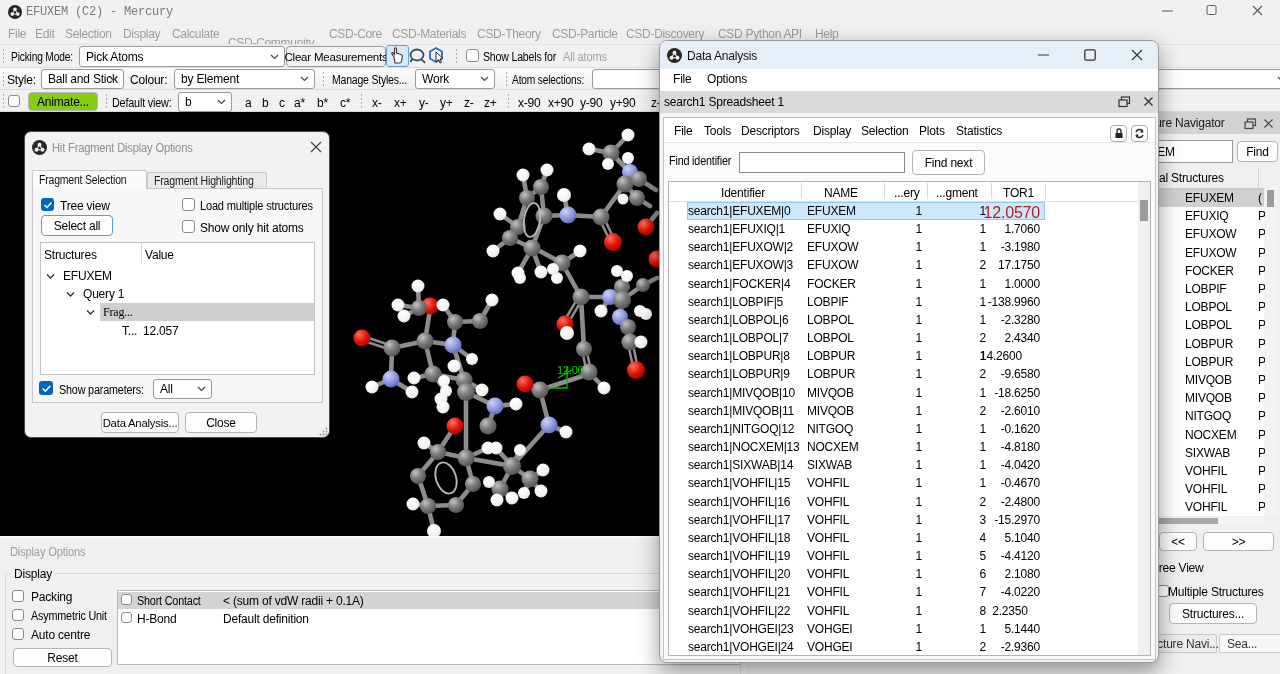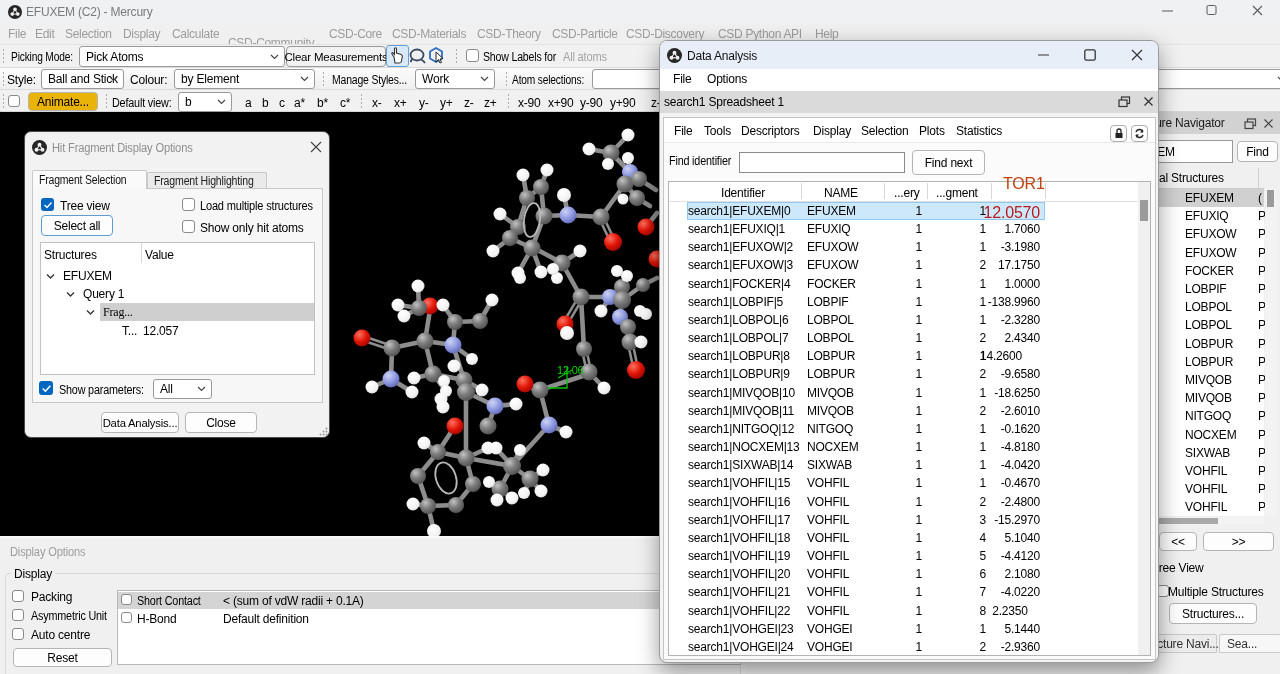--- a/index.html
+++ b/index.html
@@ -5,21 +5,21 @@
 
 </style></head><body>
 <div style="position:absolute;left:0;top:0;width:1280px;height:24px;background:#eff1f3"></div>
 <svg style="position:absolute;left:8px;top:5px" width="14" height="14" viewBox="0 0 20 20">
     <circle cx="10" cy="10" r="10" fill="#262626"></circle>
     <circle cx="10" cy="6.2" r="2.6" fill="#efefef"></circle>
     <circle cx="6" cy="13" r="2.6" fill="#efefef"></circle>
     <circle cx="14" cy="13" r="2.6" fill="#efefef"></circle>
     <path d="M10,6.2 L6,13 L14,13 Z" fill="none" stroke="#efefef" stroke-width="1.4"></path>
   </svg>
-<div style="position:absolute;left:26px;top:5px;font-size:12px;color:#7a7a7a;white-space:nowrap;">EFUXEM (C2) - Mercury</div>
+<div style="position:absolute;left:26px;top:5px;font-size:12px;color:#7a7a7a;white-space:nowrap;font-family:Liberation Mono, monospace;">EFUXEM (C2) - Mercury</div>
 <svg style="position:absolute;left:1155px;top:0" width="115" height="22" viewBox="0 0 115 22">
     <line x1="7" y1="11" x2="18" y2="11" stroke="#5a5a5a" stroke-width="1"></line>
     <rect x="52" y="5.5" width="9" height="9" rx="1.5" fill="none" stroke="#5a5a5a" stroke-width="1"></rect>
     <path d="M98,6 L107,15 M107,6 L98,15" stroke="#5a5a5a" stroke-width="1.1"></path>
   </svg>
 <div style="position:absolute;left:0;top:24px;width:1280px;height:20px;background:#f0f0f0"></div>
 <div style="position:absolute;left:8px;top:27px;font-size:12px;color:#9c9c9c;white-space:nowrap;letter-spacing:-0.3px">File</div>
 <div style="position:absolute;left:35px;top:27px;font-size:12px;color:#9c9c9c;white-space:nowrap;letter-spacing:-0.3px">Edit</div>
 <div style="position:absolute;left:65px;top:27px;font-size:12px;color:#9c9c9c;white-space:nowrap;letter-spacing:-0.3px">Selection</div>
 <div style="position:absolute;left:123px;top:27px;font-size:12px;color:#9c9c9c;white-space:nowrap;letter-spacing:-0.3px">Display</div>
@@ -85,21 +85,21 @@
 <div style="position:absolute;left:505px;top:71px;width:3px;height:16px;background-image:radial-gradient(circle, #adadad 1px, transparent 1.1px);background-size:3px 4px"></div>
 <div style="position:absolute;left:512px;top:73px;font-size:12px;color:#000;white-space:nowrap;transform:scaleX(0.85);transform-origin:left top;">Atom selections:</div>
 <div style="position:absolute;left:592px;top:69px;width:700px;height:20px;background:#fff;border:1px solid #999;border-radius:3px;box-sizing:border-box">
     <svg style="position:absolute;right:5px;top:50%;transform:translateY(-50%)" width="9" height="6" viewBox="0 0 9 6">
       <path d="M1,1 L4.5,4.5 L8,1" fill="none" stroke="#444" stroke-width="1.2"></path>
     </svg>
   </div>
 <div style="position:absolute;left:0;top:90px;width:1280px;height:22px;background:#f1f1f1;border-bottom:1px solid #d5d5d5"></div>
 <div style="position:absolute;left:2px;top:93px;width:3px;height:16px;background-image:radial-gradient(circle, #adadad 1px, transparent 1.1px);background-size:3px 4px"></div>
 <div style="position:absolute;left:8px;top:95px;width:12px;height:12px;background:#fff;border:1px solid #8a8a8a;border-radius:3px;box-sizing:border-box"></div>
-<div style="position:absolute;left:28px;top:92px;width:70px;height:19px;background:#eab308;border:1px solid #b5b5b5;border-radius:4px;box-sizing:border-box;display:flex;align-items:center;justify-content:center;font-size:12px;color:#000;white-space:nowrap">Animate...</div>
+<div style="position:absolute;left:28px;top:92px;width:70px;height:19px;background:#84cc16;border:1px solid #b5b5b5;border-radius:4px;box-sizing:border-box;display:flex;align-items:center;justify-content:center;font-size:12px;color:#000;white-space:nowrap">Animate...</div>
 <div style="position:absolute;left:105px;top:93px;width:3px;height:16px;background-image:radial-gradient(circle, #adadad 1px, transparent 1.1px);background-size:3px 4px"></div>
 <div style="position:absolute;left:112px;top:96px;font-size:12px;color:#000;white-space:nowrap;transform:scaleX(0.9);transform-origin:left top;">Default view:</div>
 <div style="position:absolute;left:178px;top:92px;width:54px;height:20px;background:#fff;border:1px solid #999;border-radius:3px;box-sizing:border-box">
     <span style="position:absolute;left:6px;top:50%;transform:translateY(-50%);font-size:12px;white-space:nowrap">b</span>
     <svg style="position:absolute;right:5px;top:50%;transform:translateY(-50%)" width="9" height="6" viewBox="0 0 9 6">
       <path d="M1,1 L4.5,4.5 L8,1" fill="none" stroke="#444" stroke-width="1.2"></path>
     </svg>
   </div>
 <div style="position:absolute;left:245px;top:96px;font-size:12px;color:#000;white-space:nowrap;">a</div>
 <div style="position:absolute;left:262px;top:96px;font-size:12px;color:#000;white-space:nowrap;">b</div>
@@ -579,21 +579,21 @@
     <div style="position:absolute;left:252px;top:109px;width:73px;height:25px;background:#fdfdfd;border:1px solid #b5b5b5;border-radius:4px;box-sizing:border-box;display:flex;align-items:center;justify-content:center;font-size:12px;color:#000;white-space:nowrap">Find next</div>
     <div style="position:absolute;left:8px;top:140px;width:483px;height:475px;background:#fff;border:1px solid #b3b3b3"></div>
     <div style="position:absolute;left:61px;top:145px;font-size:12px;color:#000;white-space:nowrap;">Identifier</div>
     <div style="position:absolute;left:141px;top:142px;width:1px;height:16px;background:#d8d8d8"></div>
     <div style="position:absolute;left:164px;top:145px;font-size:12px;color:#000;white-space:nowrap;">NAME</div>
     <div style="position:absolute;left:224px;top:142px;width:1px;height:16px;background:#d8d8d8"></div>
     <div style="position:absolute;left:234px;top:145px;font-size:12px;color:#000;white-space:nowrap;">...ery</div>
     <div style="position:absolute;left:267px;top:142px;width:1px;height:16px;background:#d8d8d8"></div>
     <div style="position:absolute;left:276px;top:145px;font-size:12px;color:#000;white-space:nowrap;">...gment</div>
     <div style="position:absolute;left:331px;top:142px;width:1px;height:16px;background:#d8d8d8"></div>
-    <div style="position:absolute;left:343px;top:134px;font-size:16px;color:#c2410c;white-space:nowrap;">TOR1</div>
+    <div style="position:absolute;left:343px;top:145px;font-size:12px;color:#000000;white-space:nowrap;">TOR1</div>
     <div style="position:absolute;left:385px;top:142px;width:1px;height:16px;background:#d8d8d8"></div>
     <div style="position:absolute;left:9px;top:160px;width:472px;height:1px;background:#e0e0e0"></div>
     <div style="position:absolute;left:27px;top:161.0px;width:358px;height:18px;background:#cde8fb;border:1px solid #90c8f2"></div>
     <div style="position:absolute;left:28px;top:163.0px;font-size:12px;color:#000;white-space:nowrap;">search1|EFUXEM|0</div>
     <div style="position:absolute;left:147px;top:163.0px;font-size:12px;color:#000;white-space:nowrap;">EFUXEM</div>
     <div style="position:absolute;left:247px;top:163.0px;font-size:12px;color:#000;white-space:nowrap;width:15px;text-align:right">1</div>
     <div style="position:absolute;left:301px;top:163.0px;font-size:12px;color:#000;white-space:nowrap;width:25px;text-align:right">1</div>
     <div style="position:absolute;left:320px;top:163.0px;font-size:16px;color:#b91c1c;white-space:nowrap;width:60px;text-align:right">12.0570</div>
     <div style="position:absolute;left:28px;top:181.16px;font-size:12px;color:#000;white-space:nowrap;">search1|EFUXIQ|1</div>
     <div style="position:absolute;left:147px;top:181.16px;font-size:12px;color:#000;white-space:nowrap;">EFUXIQ</div>

